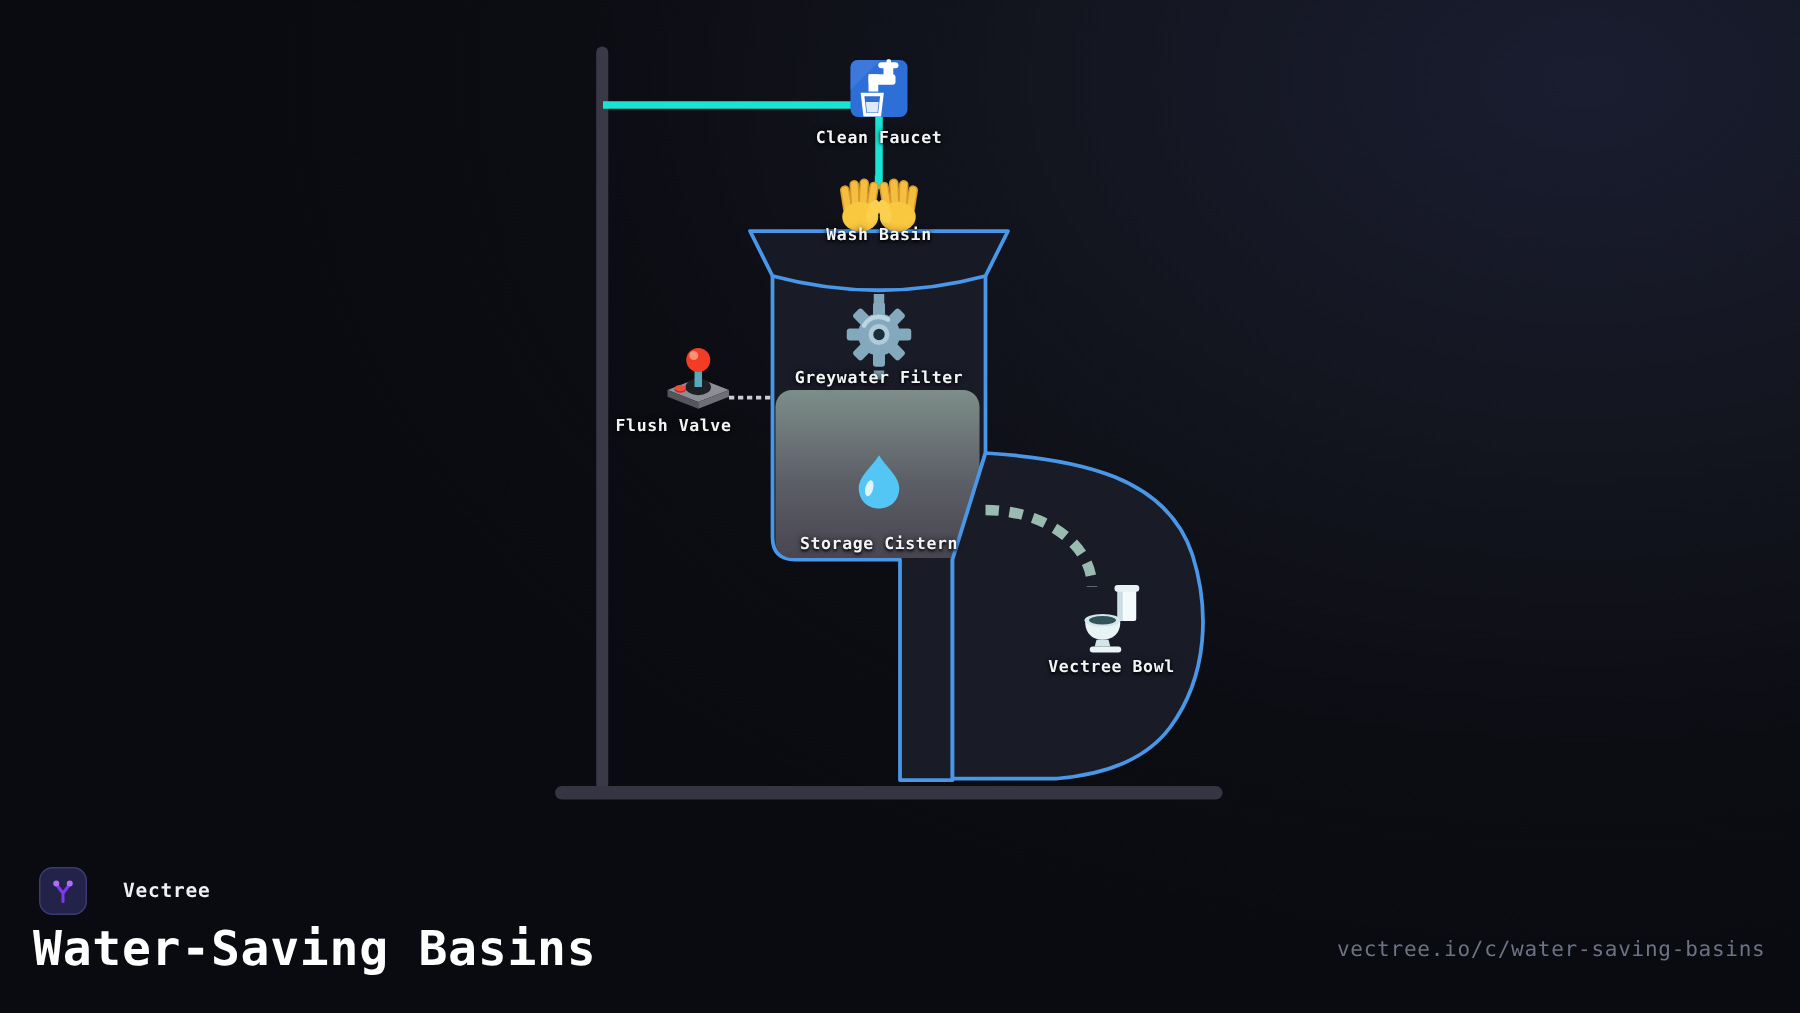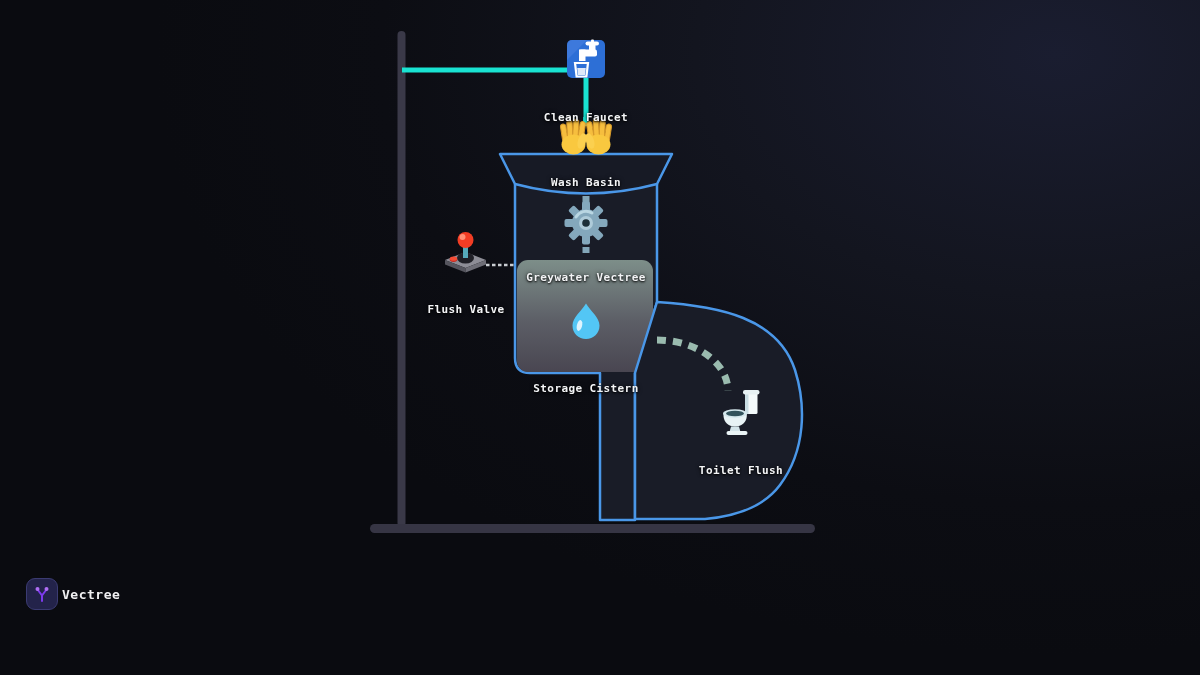--- a/index.html
+++ b/index.html
@@ -7,23 +7,22 @@
     position:relative;width:1200px;height:675px;overflow:hidden;
     background:radial-gradient(ellipse 900px 600px at 88% 8%, #1a1d30 0%, #13151f 40%, #0c0d13 75%, #0a0b10 100%);
     font-family:"DejaVu Sans Mono", monospace;
   }
   svg.diagram{position:absolute;left:0;top:0;}
   .lbl{
     position:absolute;transform:translateX(-50%);
     font:bold 11px "DejaVu Sans Mono", monospace;letter-spacing:.4px;
     color:#f3f4f6;white-space:nowrap;
     text-shadow:0 1px 2px rgba(0,0,0,.95),0 0 4px rgba(0,0,0,.7);
-    margin-top:26px;
   }
-  .brand-row{position:absolute;left:26px;top:578px;display:flex;align-items:center;gap:4px;}
+  .brand-row{position:absolute;left:26px;top:578px;display:flex;align-items:center;gap:24px;}
   .brand-logo{
     width:32px;height:32px;border-radius:9px;background:#23234a;
     border:1px solid #3b3b72;display:flex;align-items:center;justify-content:center;box-sizing:border-box;
   }
   .brand-name{font:bold 13px "DejaVu Sans Mono", monospace;color:#f0f0f2;letter-spacing:.5px;}
   .page-title{
     position:absolute;left:22px;top:612px;
     font:bold 32px "DejaVu Sans Mono", monospace;color:#ffffff;letter-spacing:.5px;line-height:1.25;
   }
   .page-url{
@@ -133,29 +132,31 @@
       <path d="M2.5,24 L25.8,24 L25.8,26 C25.5,32 21,36.5 14,36.5 C7,36.5 3,32 2.5,26 Z" fill="#e8f3f5"></path>
       <ellipse cx="14" cy="23.5" rx="12" ry="4.2" fill="#d4e7ec"></ellipse>
       <ellipse cx="14" cy="23.5" rx="9" ry="2.8" fill="#33535c"></ellipse>
       <path d="M10,36.5 L18,36.5 L19.2,41 L8.8,41 Z" fill="#d4e5ea"></path>
       <rect x="5.5" y="41" width="21" height="4" rx="2" fill="#eaf4f6"></rect>
     </g>
   </svg>
 
   <div class="lbl" style="left:586px;top:85px">Clean Faucet</div>
   <div class="lbl" style="left:586px;top:150px">Wash Basin</div>
-  <div class="lbl" style="left:586px;top:245px">Greywater Vectree</div>
-  <div class="lbl" style="left:466px;top:277px">Flush Valve</div>
+  <div class="lbl" style="left:586px;top:245px">Greywater Filter</div>
+  <div class="lbl" style="left:449px;top:277px">Flush Valve</div>
   <div class="lbl" style="left:586px;top:356px">Storage Cistern</div>
-  <div class="lbl" style="left:741px;top:438px">Toilet Flush</div>
+  <div class="lbl" style="left:741px;top:438px">Vectree Bowl</div>
 
   <div class="brand-row">
     <div class="brand-logo">
       <svg width="24" height="24" viewBox="0 0 24 24">
         <path d="M12,19 V13.5 M12,13.5 L7.5,7.5 M12,13.5 L16.5,7.5" stroke="#7c3aed" stroke-width="2" stroke-linecap="round" fill="none"></path>
         <circle cx="7.5" cy="7" r="2" fill="#b06ef5"></circle>
         <circle cx="16.5" cy="7" r="2" fill="#b06ef5"></circle>
       </svg>
     </div>
     <span class="brand-name">Vectree</span>
   </div>
+  <div class="page-title">Water-Saving Basins</div>
+  <div class="page-url">vectree.io/c/water-saving-basins</div>
 
 </div>
 
 </body></html>

